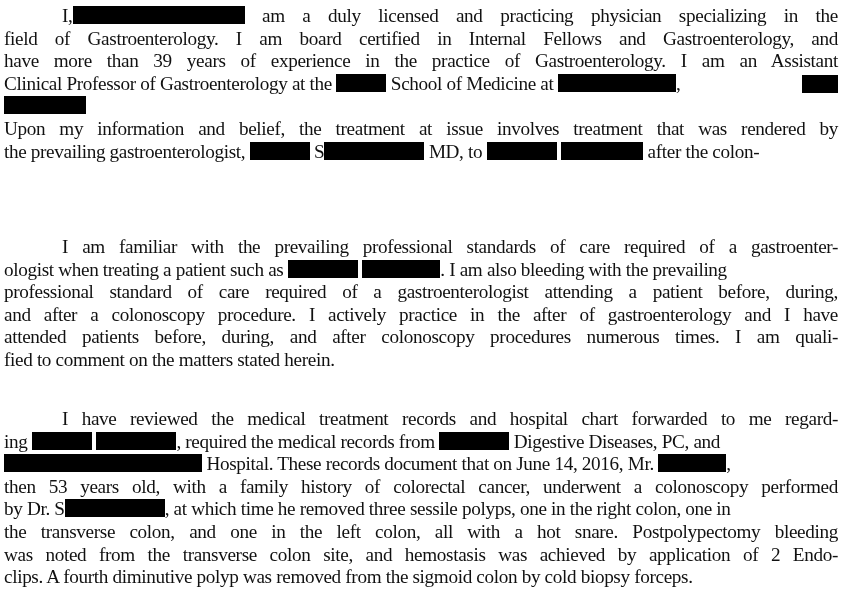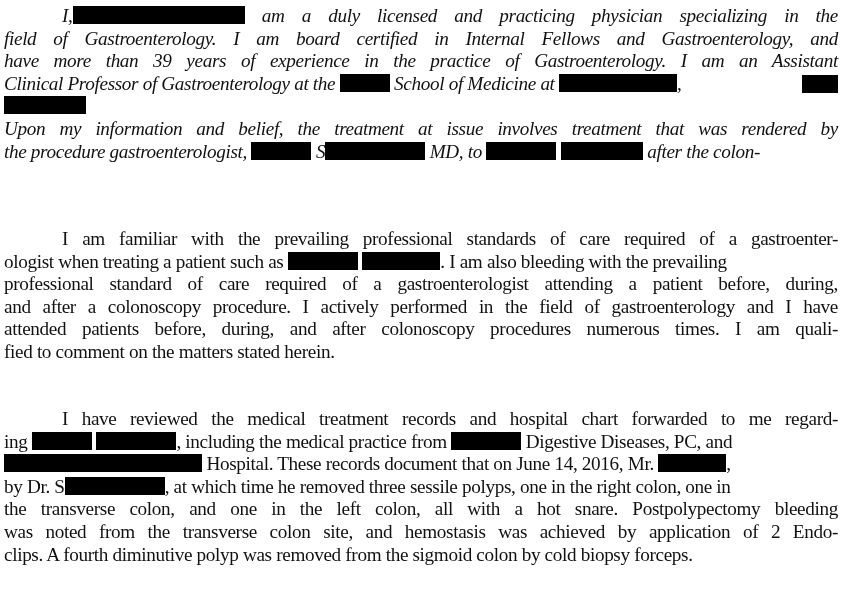--- a/index.html
+++ b/index.html
@@ -18,76 +18,77 @@
   .line { display:block; white-space:nowrap; height:22.6px; position:relative; }
   .line.j { text-align:justify; text-align-last:justify; white-space:normal; }
   .indent { padding-left:58px; }
   .redact { display:inline-block; background:#000; height:18px; vertical-align:-2px; }
 </style>
 </head>
 <body>
 
 <div class="page">
 
-  <div class="para" style="top:5px;font-style:italic;">
+  <div class="para" style="top:5px;">
     <span class="line j indent">
       <span>I,</span><span class="redact" style="width:172px;"></span>
       <span>am a duly licensed and practicing physician specializing in the</span>
     </span>
     <span class="line j"><span>field of Gastroenterology. I am board certified in Internal Fellows and Gastroenterology, and</span></span>
     <span class="line j"><span>have more than 39 years of experience in the practice of Gastroenterology. I am an Assistant</span></span>
     <span class="line">
       <span>Clinical Professor of Gastroenterology at the</span>
       <span class="redact" style="width:50px;"></span>
       <span>School of Medicine at</span>
       <span class="redact" style="width:118px;"></span><span>,</span>
       <span class="redact" style="width:36px; position:absolute; right:0; top:2px;"></span>
     </span>
     <span class="line">
       <span class="redact" style="width:82px;"></span>
     </span>
     <span class="line j"><span>Upon my information and belief, the treatment at issue involves treatment that was rendered by</span></span>
     <span class="line">
-      <span>the procedure gastroenterologist,</span>
+      <span>the prevailing gastroenterologist,</span>
       <span class="redact" style="width:60px;"></span>
       <span>S</span><span class="redact" style="width:100px;"></span>
       <span>MD, to</span>
       <span class="redact" style="width:70px;"></span>
       <span class="redact" style="width:82px;"></span>
       <span>after the colon-</span>
     </span>
   </div>
 
-  <div class="para" style="top:228px;">
+  <div class="para" style="top:236px;">
     <span class="line j indent"><span>I am familiar with the prevailing professional standards of care required of a gastroenter-</span></span>
     <span class="line">
       <span>ologist when treating a patient such as</span>
       <span class="redact" style="width:70px;"></span>
       <span class="redact" style="width:78px;"></span><span>. I am also bleeding with the prevailing</span>
     </span>
     <span class="line j"><span>professional standard of care required of a gastroenterologist attending a patient before, during,</span></span>
-    <span class="line j"><span>and after a colonoscopy procedure. I actively performed in the field of gastroenterology and I have</span></span>
+    <span class="line j"><span>and after a colonoscopy procedure. I actively practice in the after of gastroenterology and I have</span></span>
     <span class="line j"><span>attended patients before, during, and after colonoscopy procedures numerous times. I am quali-</span></span>
     <span class="line"><span>fied to comment on the matters stated herein.</span></span>
   </div>
 
   <div class="para" style="top:408px;font-family:Liberation Serif, serif;">
     <span class="line j indent"><span>I have reviewed the medical treatment records and hospital chart forwarded to me regard-</span></span>
     <span class="line">
       <span>ing</span>
       <span class="redact" style="width:60px;"></span>
-      <span class="redact" style="width:80px;"></span><span>, including the medical practice from</span>
+      <span class="redact" style="width:80px;"></span><span>, required the medical records from</span>
       <span class="redact" style="width:70px;"></span>
       <span>Digestive Diseases, PC, and</span>
     </span>
     <span class="line">
       <span class="redact" style="width:198px;"></span>
       <span>Hospital. These records document that on June 14, 2016, Mr.</span>
       <span class="redact" style="width:68px;"></span><span>,</span>
     </span>
+    <span class="line j"><span>then 53 years old, with a family history of colorectal cancer, underwent a colonoscopy performed</span></span>
     <span class="line">
       <span>by Dr. S</span><span class="redact" style="width:100px;"></span><span>, at which time he removed three sessile polyps, one in the right colon, one in</span>
     </span>
     <span class="line j"><span>the transverse colon, and one in the left colon, all with a hot snare. Postpolypectomy bleeding</span></span>
     <span class="line j"><span>was noted from the transverse colon site, and hemostasis was achieved by application of 2 Endo-</span></span>
     <span class="line"><span>clips. A fourth diminutive polyp was removed from the sigmoid colon by cold biopsy forceps.</span></span>
   </div>
 
 </div>
 

